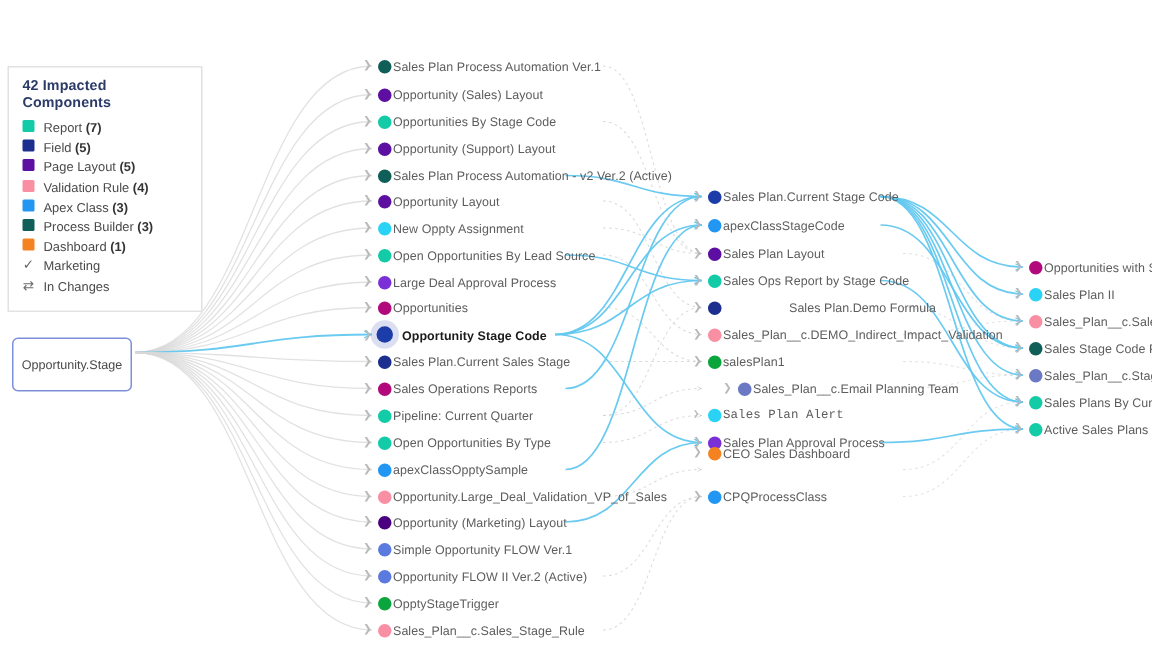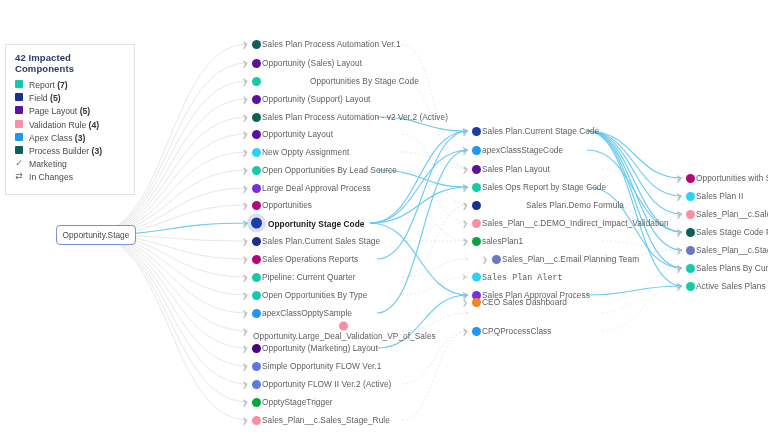--- a/index.html
+++ b/index.html
@@ -34,24 +34,24 @@
     font-size:9px;line-height:9px;color:#6b6b6b;text-align:center;
   }
   .legend-label{
     font-size:8.6px;color:#4a4a4a;white-space:nowrap;
   }
   .legend-label b{font-weight:bold;color:#333;}
 
   
   .root-node{
     position:absolute;left:8px;top:225px;
-    width:80px;height:20px;box-sizing:border-box;
+    width:80px;height:36px;box-sizing:border-box;
     border:1px solid #7d8fd6;border-radius:4px;background:#ffffff;
     display:flex;align-items:center;justify-content:center;
-    font-size:8.4px;color:#4a4a4a;z-index:15;margin-left:48px;
+    font-size:8.4px;color:#4a4a4a;z-index:15;
   }
 
   
   .node{
     position:absolute;display:flex;align-items:center;
     transform:translateY(-50%);white-space:nowrap;z-index:12;
   }
   .node-dot{
     width:9px;height:9px;border-radius:50%;flex:0 0 9px;
     box-sizing:border-box;
@@ -172,20 +172,24 @@
         <span class="legend-label">Validation Rule <b>(4)</b></span>
       </div>
       <div class="legend-row">
         <span class="legend-swatch" style="background: rgb(33, 150, 243);"></span>
         <span class="legend-label">Apex Class <b>(3)</b></span>
       </div>
       <div class="legend-row">
         <span class="legend-swatch" style="background: rgb(15, 95, 88);"></span>
         <span class="legend-label">Process Builder <b>(3)</b></span>
       </div>
+      <div class="legend-row">
+        <span class="legend-swatch" style="background: rgb(245, 130, 32);"></span>
+        <span class="legend-label">Dashboard <b>(1)</b></span>
+      </div>
     </div>
   <div id="legend-states">
       <div class="legend-row">
         <span class="legend-glyph">✓</span>
         <span class="legend-label">Marketing</span>
       </div>
       <div class="legend-row">
         <span class="legend-glyph">⇄</span>
         <span class="legend-label">In Changes</span>
       </div>
@@ -200,21 +204,21 @@
     <div class="node" style="left: 252px; top: 44px;">
       <span class="marker">❯</span>
       <span class="node-dot" style="background: rgb(15, 95, 88);"></span>
       <span class="node-label">Sales Plan Process Automation Ver.1</span>
     </div>
     <div class="node" style="left: 252px; top: 63px;">
       <span class="marker">❯</span>
       <span class="node-dot" style="background: rgb(92, 15, 160);"></span>
       <span class="node-label">Opportunity (Sales) Layout</span>
     </div>
-    <div class="node" style="left: 252px; top: 81px; gap: 48px;">
+    <div class="node" style="left: 252px; top: 81px;">
       <span class="marker">❯</span>
       <span class="node-dot" style="background: rgb(20, 203, 168);"></span>
       <span class="node-label">Opportunities By Stage Code</span>
     </div>
     <div class="node" style="left: 252px; top: 99px;">
       <span class="marker">❯</span>
       <span class="node-dot" style="background: rgb(92, 15, 160);"></span>
       <span class="node-label">Opportunity (Support) Layout</span>
     </div>
     <div class="node" style="left: 252px; top: 117px;">
@@ -270,21 +274,21 @@
     <div class="node" style="left: 252px; top: 295px;">
       <span class="marker">❯</span>
       <span class="node-dot" style="background: rgb(20, 203, 168);"></span>
       <span class="node-label">Open Opportunities By Type</span>
     </div>
     <div class="node" style="left: 252px; top: 313px;">
       <span class="marker">❯</span>
       <span class="node-dot" style="background: rgb(33, 150, 243);"></span>
       <span class="node-label">apexClassOpptySample</span>
     </div>
-    <div class="node" style="left: 252px; top: 331px; flex-direction: column;">
+    <div class="node" style="left: 252px; top: 331px;">
       <span class="marker">❯</span>
       <span class="node-dot" style="background: rgb(249, 143, 163);"></span>
       <span class="node-label">Opportunity.Large_Deal_Validation_VP_of_Sales</span>
     </div>
     <div class="node" style="left: 252px; top: 348px;">
       <span class="marker">❯</span>
       <span class="node-dot" style="background: rgb(74, 0, 128);"></span>
       <span class="node-label">Opportunity (Marketing) Layout</span>
     </div>
     <div class="node" style="left: 252px; top: 366px;">

